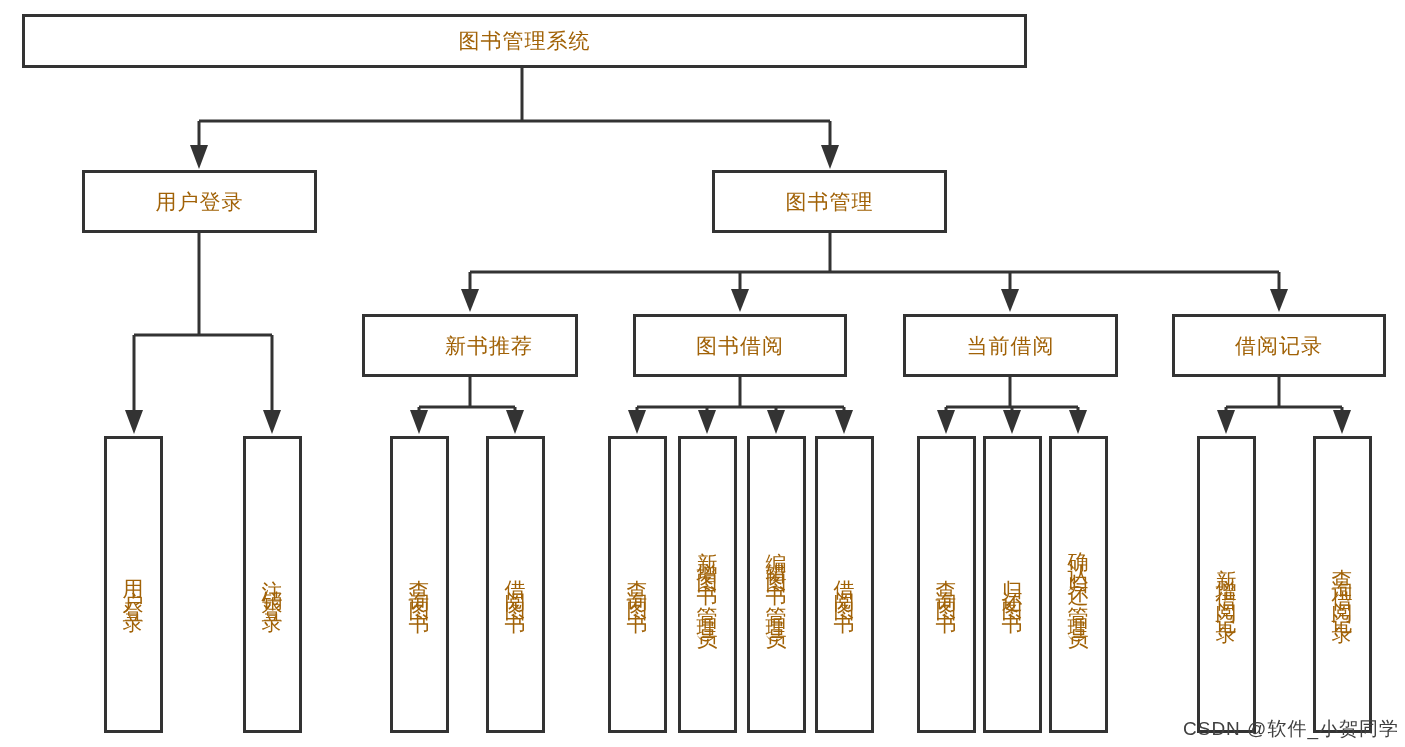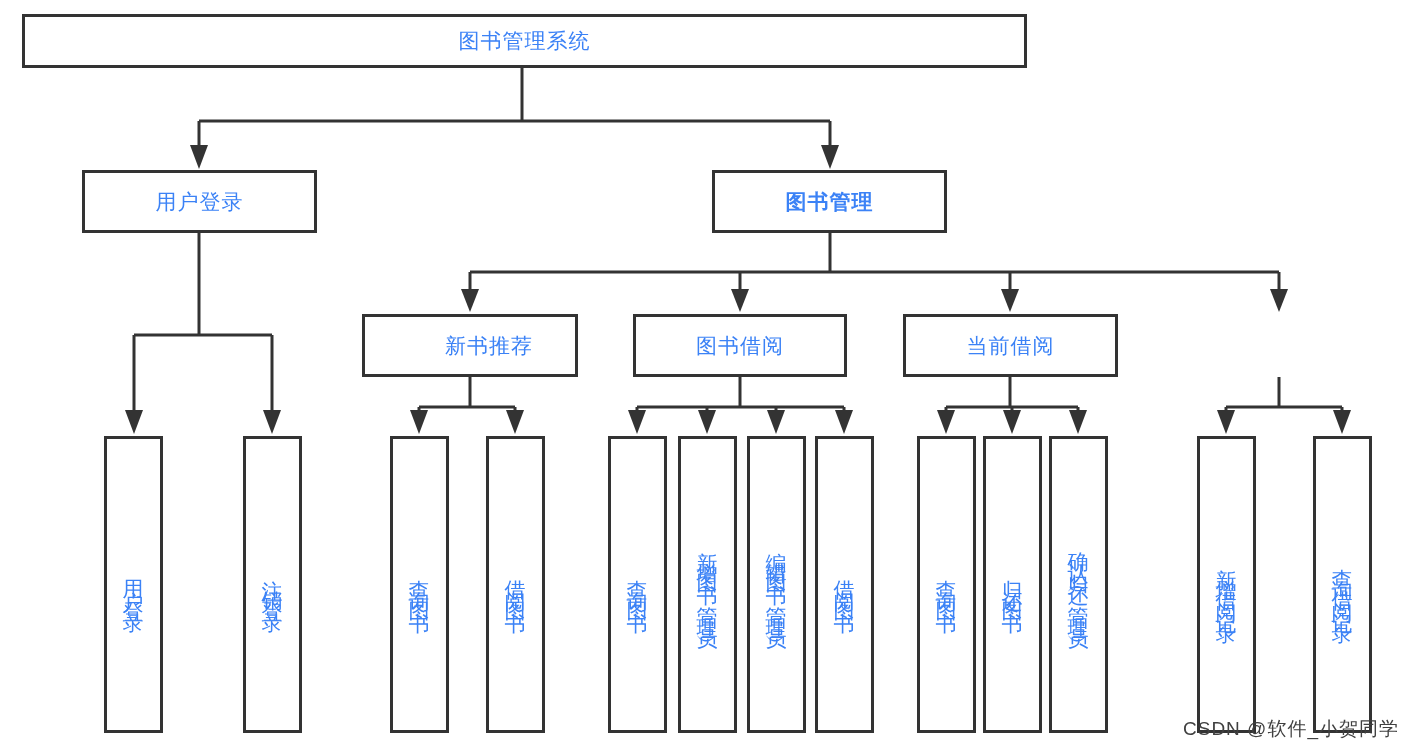--- a/index.html
+++ b/index.html
@@ -18,21 +18,21 @@
     width: 1405px; height: 747px;
   }
   .box {
     position: absolute;
     box-sizing: border-box;
     border: 3px solid #333333;
     background: #ffffff;
     display: flex;
     align-items: center;
     justify-content: center;
-    color: #3b82f6;
+    color: #a16207;
   }
   .h-box {
     font-size: 21px;
     letter-spacing: 1px;
     white-space: nowrap;
   }
   .v-box {
     writing-mode: vertical-rl;
     text-orientation: mixed;
     font-size: 21px;
@@ -122,25 +122,26 @@
       <polygon points="1003,410 1021,410 1012,434"></polygon>
       <polygon points="1069,410 1087,410 1078,434"></polygon>
       <polygon points="1217,410 1235,410 1226,434"></polygon>
       <polygon points="1333,410 1351,410 1342,434"></polygon>
     </g>
   </svg>
 
   <div class="box h-box" style="left:22px; top:14px; width:1005px; height:54px;">图书管理系统</div>
 
   <div class="box h-box" style="left:82px; top:170px; width:235px; height:63px;">用户登录</div>
-  <div class="box h-box" style="left:712px; top:170px; width:235px; height:63px;font-weight:bold;">图书管理</div>
+  <div class="box h-box" style="left:712px; top:170px; width:235px; height:63px;">图书管理</div>
 
   <div class="box h-box" style="left:362px; top:314px; width:216px; height:63px;padding-left:38px;">新书推荐</div>
   <div class="box h-box" style="left:633px; top:314px; width:214px; height:63px;text-align:center;">图书借阅</div>
   <div class="box h-box" style="left:903px; top:314px; width:215px; height:63px;">当前借阅</div>
+  <div class="box h-box" style="left:1172px; top:314px; width:214px; height:63px;">借阅记录</div>
 
   <div class="box v-box" style="left:104px;">用户登录</div>
   <div class="box v-box" style="left:243px;">注销登录</div>
 
   <div class="box v-box" style="left:390px;">查询图书</div>
   <div class="box v-box" style="left:486px;">借阅图书</div>
 
   <div class="box v-box" style="left:608px;">查询图书</div>
   <div class="box v-box" style="left:678px;">新增图书（管理员）</div>
   <div class="box v-box" style="left:747px;">编辑图书（管理员）</div>

